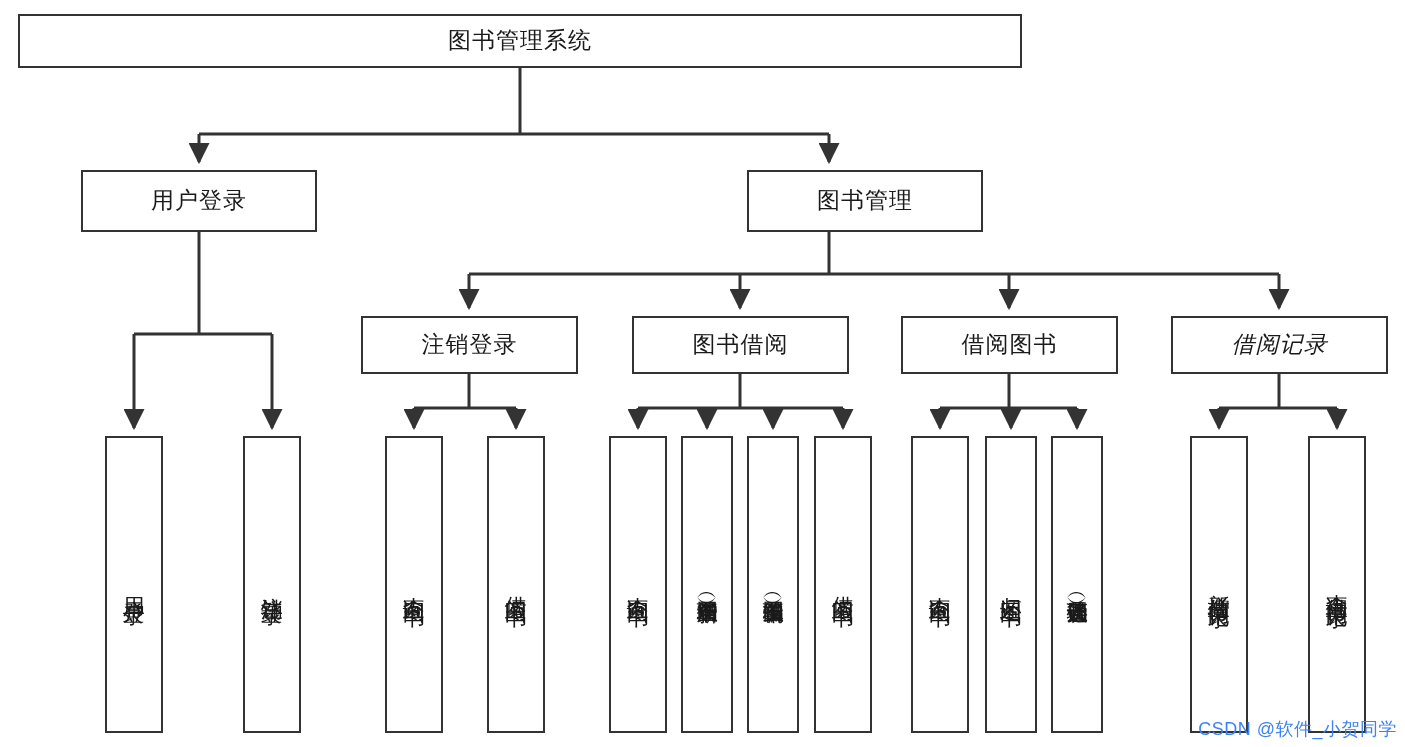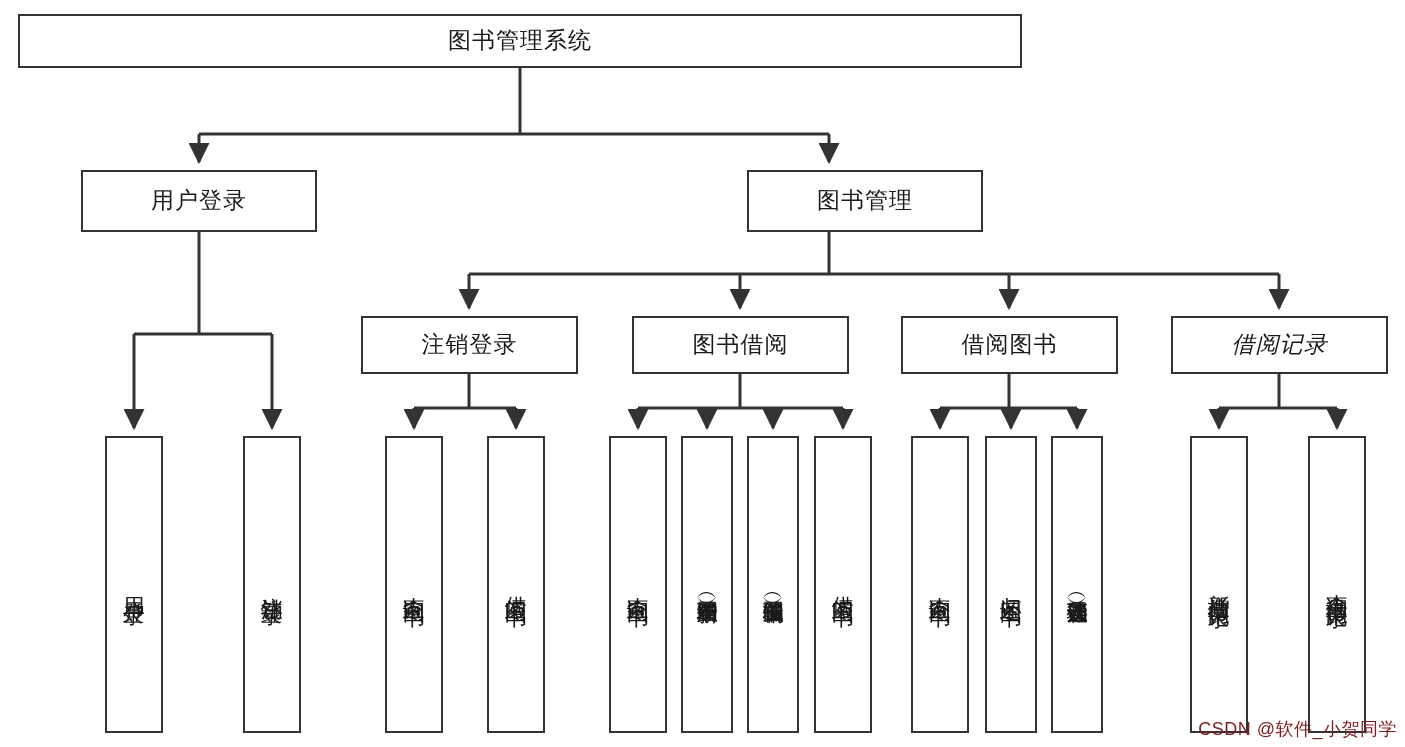--- a/index.html
+++ b/index.html
@@ -57,21 +57,21 @@
   }
   .node-v .node-label {
     writing-mode: vertical-rl;
     text-orientation: upright;
   }
   #watermark {
     position: absolute;
     right: 8px;
     bottom: 6px;
     font-size: 18px;
-    color: #7f1d1d;
+    color: #3b82f6;
     white-space: nowrap;
     z-index: 5;
     letter-spacing: 0.5px;
   }
 </style>
 </head>
 <body>
 
 <div id="diagram-root">
 

